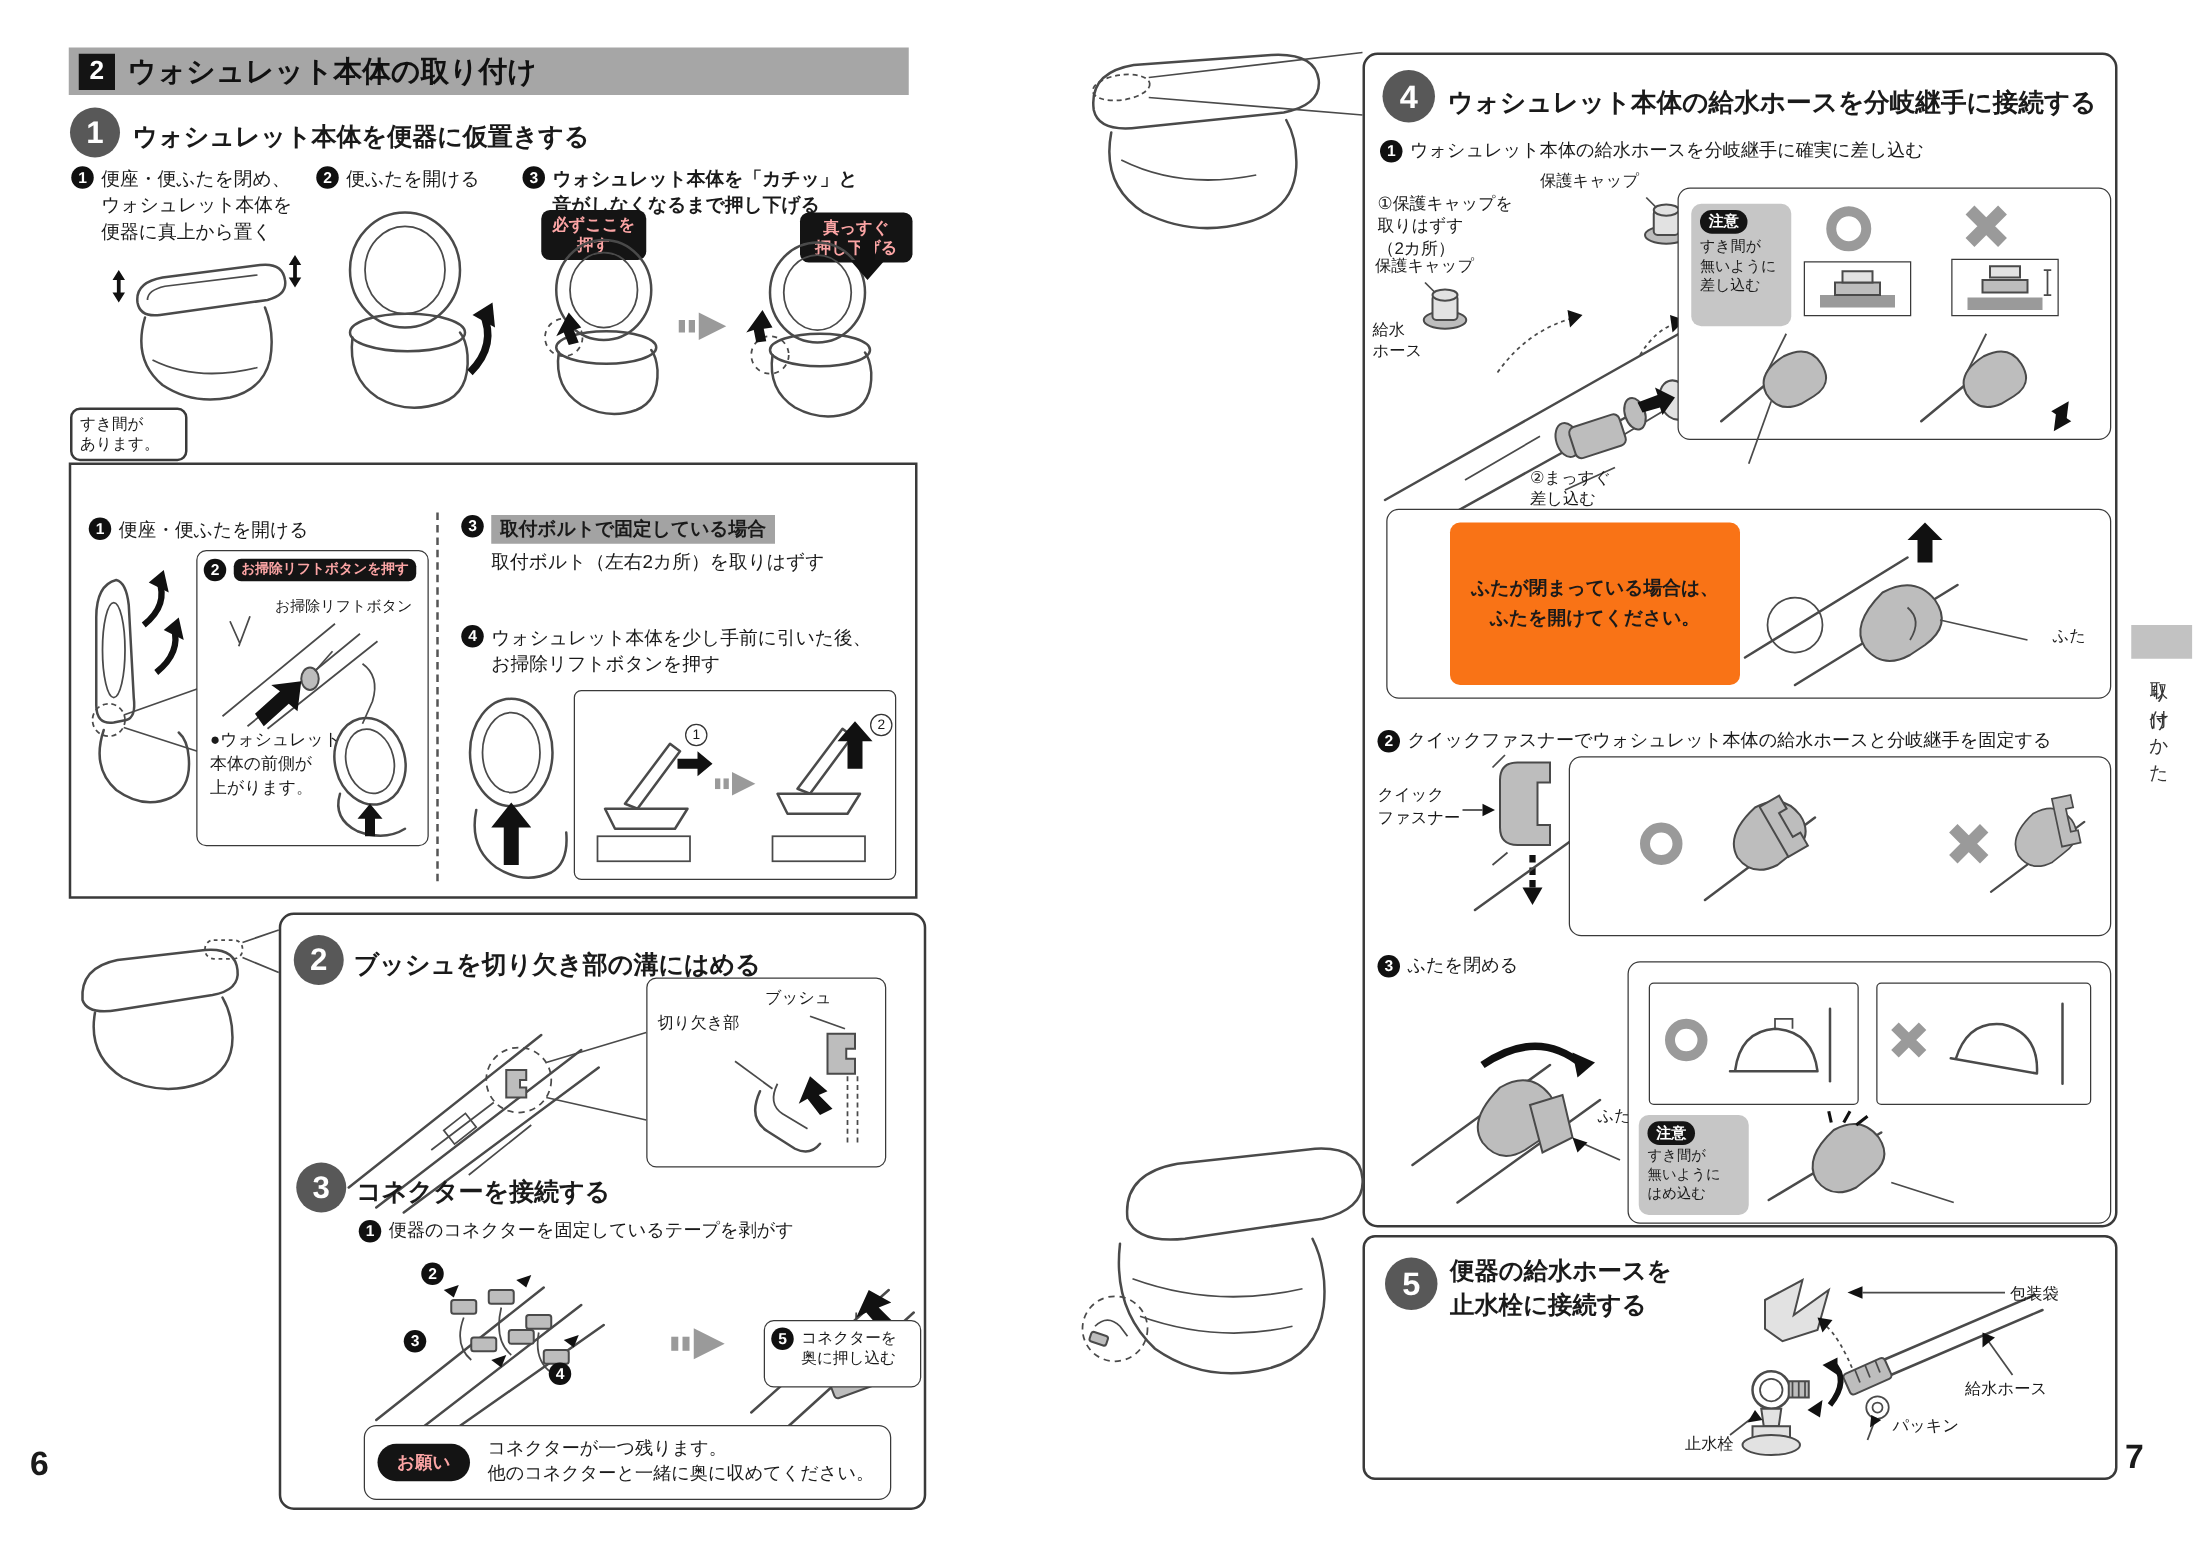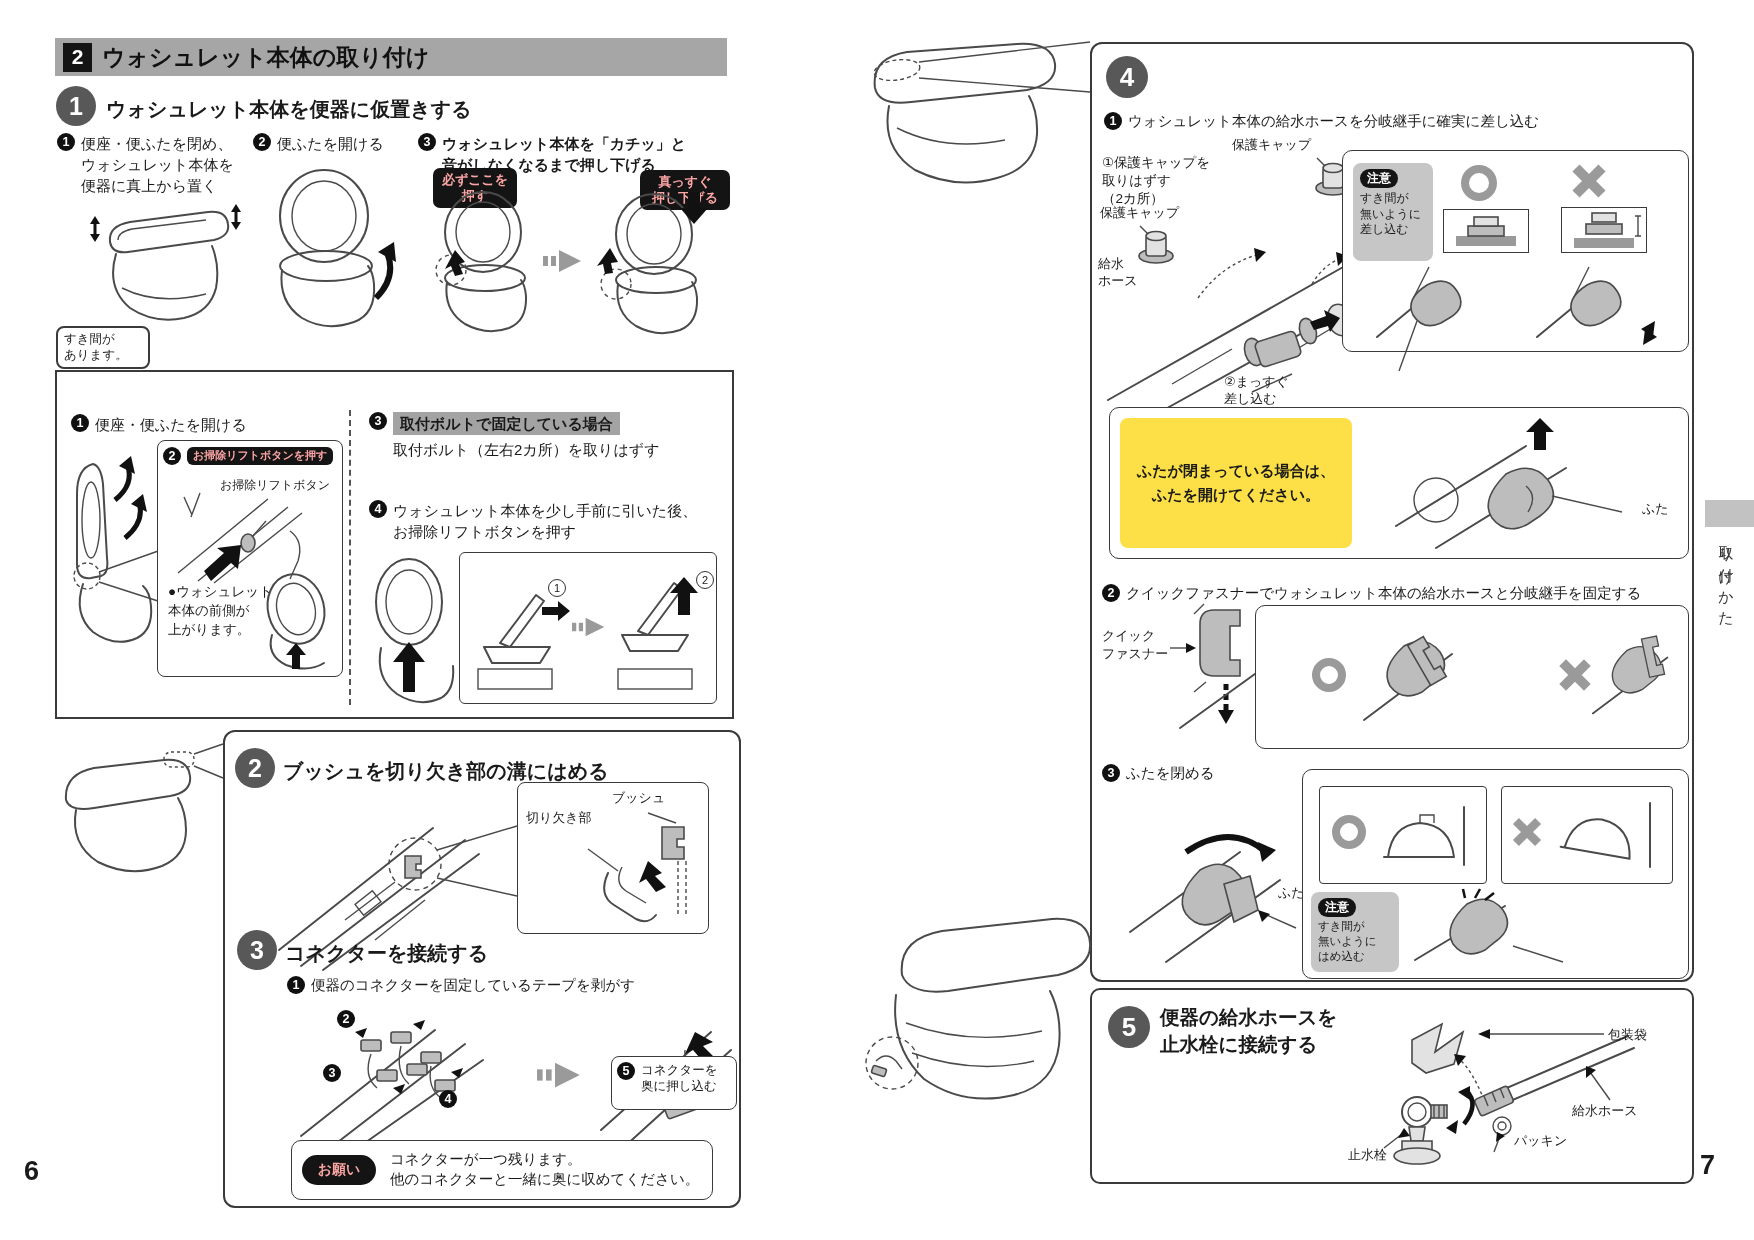--- a/index.html
+++ b/index.html
@@ -12,21 +12,21 @@
          border-radius:50%;background:#101010;color:#fff;font-size:12.5px;font-weight:700;flex:0 0 18px;}
   .stepc{border-radius:50%;background:#585858;color:#fff;font-weight:700;
          display:flex;align-items:center;justify-content:center;}
   .blacklab{background:#141414;color:#fca5a5;border-radius:7px;font-weight:700;text-align:center;
             display:flex;align-items:center;justify-content:center;line-height:1.25;}
   .callout{border:2px solid #3a3a3a;border-radius:8px;background:#fff;}
   .obox{border:2px solid #3a3a3a;background:#fff;}
   .rbox{border:2px solid #3a3a3a;border-radius:12px;background:#fff;}
   .ibox{border:1.5px solid #3a3a3a;border-radius:8px;background:#fff;}
   .hl{background:#a3a3a3;padding:1px 7px;font-weight:700;display:inline-block;}
-  .graynote{background:#fde047;border-radius:8px;}
+  .graynote{background:#f97316;border-radius:8px;margin-left:40px;}
   .cautionbox{background:#c6c6c6;border-radius:8px;padding:5px 7px;}
   .pill{background:#141414;color:#fff;border-radius:11px;padding:1px 7px;font-size:12px;font-weight:700;display:inline-block;}
   .ring{border:8px solid #9a9a9a;border-radius:50%;box-sizing:border-box;}
   .circ{width:16px;height:16px;border:1.5px solid #333;border-radius:50%;font-size:11px;
         display:inline-flex;align-items:center;justify-content:center;background:#fff;}
   .vtxt{writing-mode:vertical-rl;letter-spacing:3px;}
   svg{display:block;overflow:visible;}
   .lineart{stroke:#4a4a4a;fill:none;stroke-width:2;stroke-linejoin:round;stroke-linecap:round;}
   .thin{stroke:#4a4a4a;fill:none;stroke-width:1.4;}
   .blk{fill:#111;stroke:none;}
@@ -303,20 +303,21 @@
   <svg class="abs" style="left:845px;top:28px;" width="245" height="172" viewBox="0 0 245 172">
     <path class="lineart" d="M30,60 Q26,30 62,24 L172,16 Q207,14 210,36 Q212,56 182,62 L66,74 Q34,78 30,60 Z"></path>
     <path class="lineart" d="M44,78 Q36,120 70,142 Q110,162 152,150 Q190,140 192,106 Q193,84 184,68"></path>
     <path class="thin" d="M52,100 Q100,124 160,112"></path>
     <ellipse class="thin" cx="52" cy="42" rx="23" ry="10" stroke-dasharray="4 3" transform="rotate(-8 52 42)"></ellipse>
     <path class="thin" d="M74,34 L245,14 M74,50 L245,64"></path>
   </svg>
 
   <div class="abs rbox" style="left:1090px;top:42px;width:600px;height:936px;">
     <div class="abs stepc" style="left:14px;top:12px;width:42px;height:42px;font-size:26px;">4</div>
+    <div class="abs" style="left:66px;top:24px;font-size:20.5px;font-weight:700;">ウォシュレット本体の給水ホースを分岐継手に接続する</div>
     <div class="abs row" style="left:12px;top:68px;">
       <span class="badge">1</span>
       <span class="t14">ウォシュレット本体の給水ホースを分岐継手に確実に差し込む</span>
     </div>
 
     <svg class="abs" style="left:10px;top:180px;" width="360" height="200" viewBox="0 0 360 200">
       <path class="lineart" d="M6,176 L250,38 M40,198 L292,58"></path>
       <path class="thin" d="M70,160 L130,125 M170,140 L230,104"></path>
       <circle class="thin" cx="330" cy="58" r="22"></circle>
       <g class="fillg">

